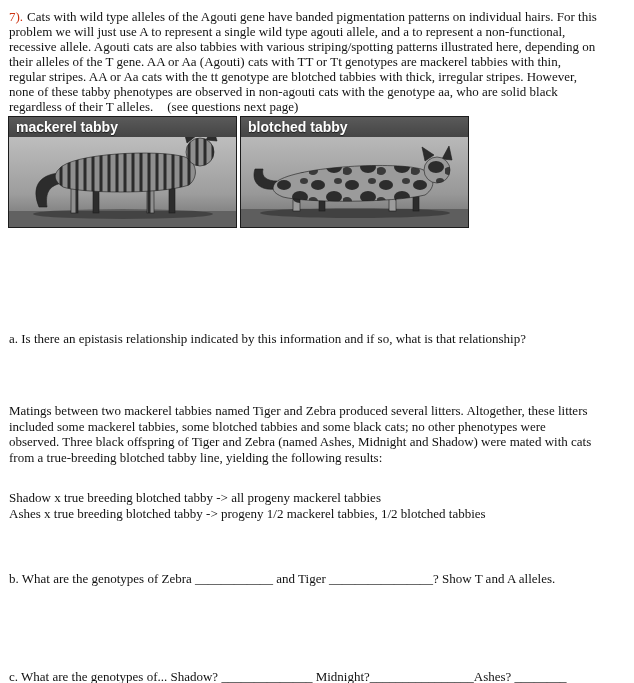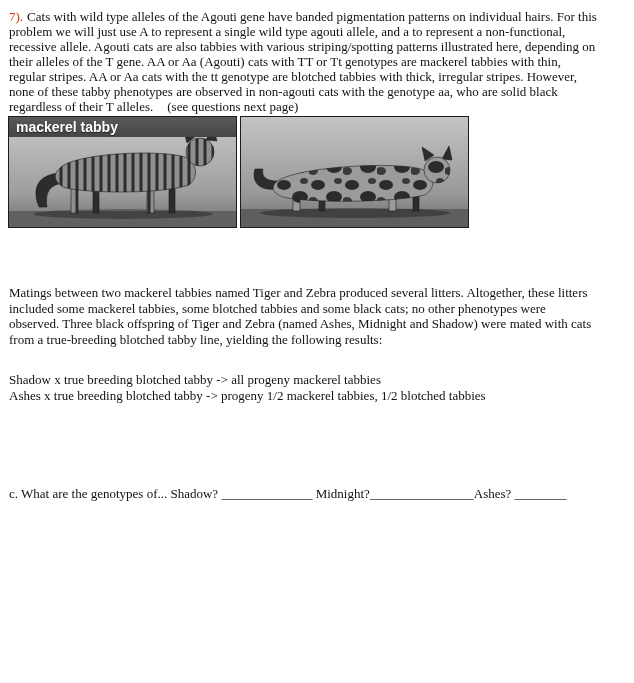--- a/index.html
+++ b/index.html
@@ -108,28 +108,31 @@
           <rect x="52" y="72" width="7" height="22" fill="url(#blot)"></rect>
           <rect x="78" y="74" width="6" height="20" fill="#2c2c2c"></rect>
           <rect x="148" y="72" width="7" height="22" fill="url(#blot)"></rect>
           <rect x="172" y="74" width="6" height="20" fill="#2c2c2c"></rect>
           <path d="M34 66 C50 50 150 44 180 52 C194 57 196 70 184 78 C150 86 66 86 42 80 C32 76 30 72 34 66 Z" fill="url(#blot)"></path>
           <path d="M184 44 L181 30 L193 38 Z" fill="#2c2c2c"></path>
           <path d="M201 42 L208 29 L211 43 Z" fill="#2c2c2c"></path>
           <circle cx="196" cy="53" r="13" fill="url(#blot)"></circle>
         </g>
       </svg>
+      <figcaption class="photo-label">blotched tabby</figcaption>
     </figure>
 
   </div>
 
+  <p class="q-a">a. Is there an epistasis relationship indicated by this information and if so, what is that relationship?</p>
 
   <p class="matings">Matings between two mackerel tabbies named Tiger and Zebra produced several litters. Altogether, these litters included some mackerel tabbies, some blotched tabbies and some black cats; no other phenotypes were observed. Three black offspring of Tiger and Zebra (named Ashes, Midnight and Shadow) were mated with cats from a true-breeding blotched tabby line, yielding the following results:</p>
 
   <div class="crosses">
     <div>Shadow x true breeding blotched tabby -&gt; all progeny mackerel tabbies</div>
     <div>Ashes x true breeding blotched tabby -&gt; progeny 1/2 mackerel tabbies, 1/2 blotched tabbies</div>
   </div>
 
+  <p class="q-b">b. What are the genotypes of Zebra ____________ and Tiger ________________? Show T and A alleles.</p>
 
   <p class="q-c">c. What are the genotypes of... Shadow? ______________ Midnight?________________Ashes? ________</p>
 
 </div>
 
 </body></html>

